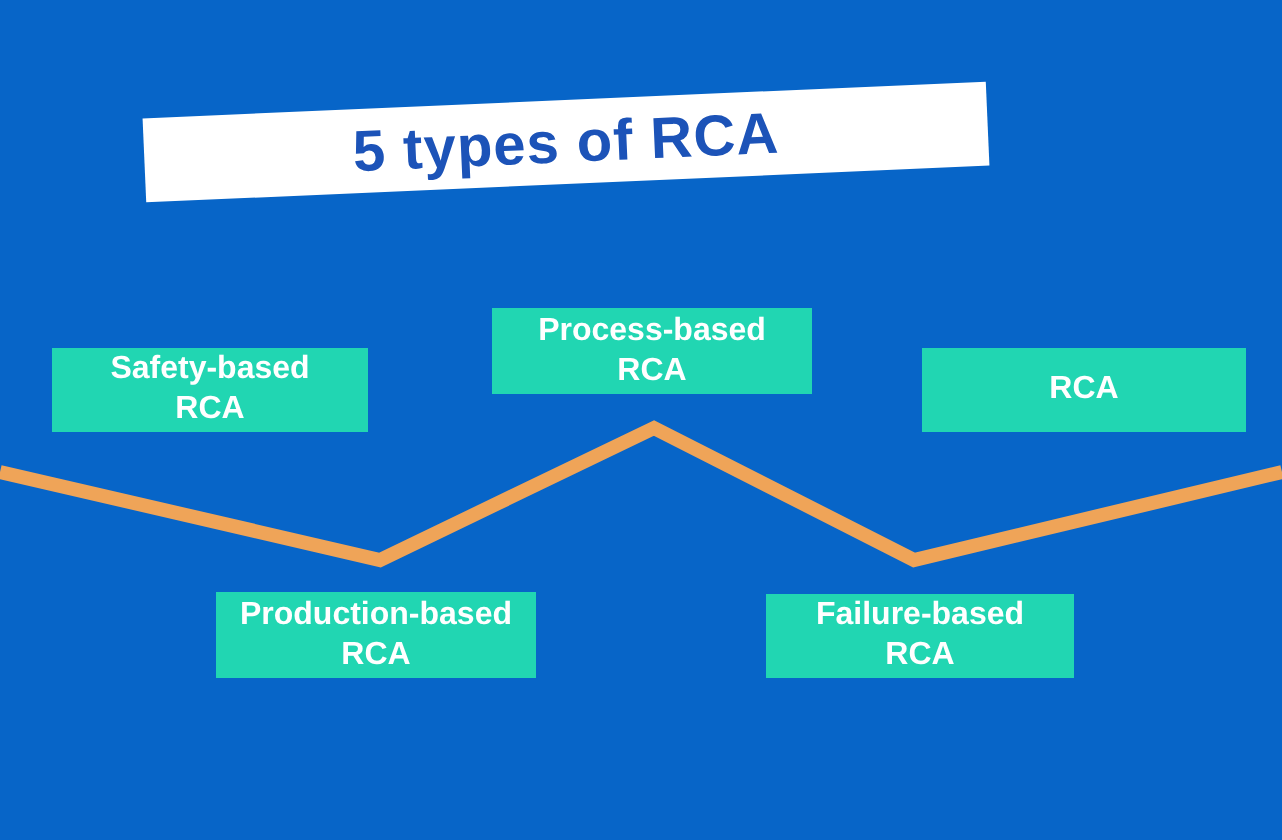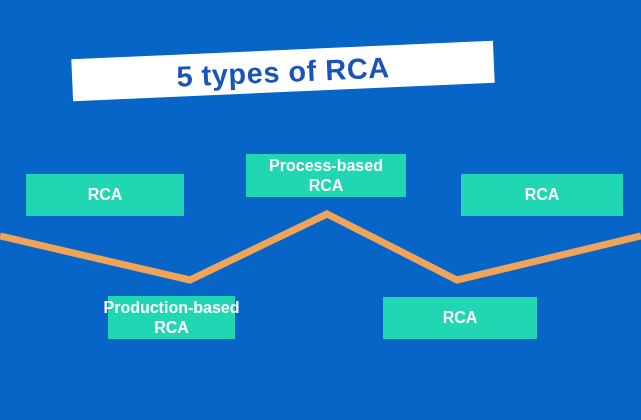--- a/index.html
+++ b/index.html
@@ -69,51 +69,53 @@
     text-align: center;
     display: flex;
     flex-direction: column;
     align-items: center;
     justify-content: center;
     white-space: nowrap;
   }
   .node-safety     { left: 26px;  top: 174px; width: 158px; height: 42px; }
   .node-process    { left: 246px; top: 154px; width: 160px; height: 43px; }
   .node-systems    { left: 461px; top: 174px; width: 162px; height: 42px; }
-  .node-production { left: 108px; top: 296px; width: 127px; height: 43px; }
+  .node-production { left: 108px; top: 296px; width: 160px; height: 43px; }
   .node-failure    { left: 383px; top: 297px; width: 154px; height: 42px; }
 </style>
 </head>
 <body>
 
 <div class="canvas">
 
   <svg class="zigzag" viewBox="0 0 641 420" aria-hidden="true">
     <polyline points="0,236 190,280 327,214 457,280 641,236"></polyline>
   </svg>
 
   <div class="banner">
     <span class="title">5 types of RCA</span>
   </div>
 
   <div class="node node-safety">
+    <span>Safety-based</span>
     <span>RCA</span>
   </div>
 
   <div class="node node-process">
     <span>Process-based</span>
     <span>RCA</span>
   </div>
 
   <div class="node node-systems">
     <span>RCA</span>
   </div>
 
   <div class="node node-production">
     <span>Production-based</span>
     <span>RCA</span>
   </div>
 
   <div class="node node-failure">
+    <span>Failure-based</span>
     <span>RCA</span>
   </div>
 
 </div>
 
 </body></html>

